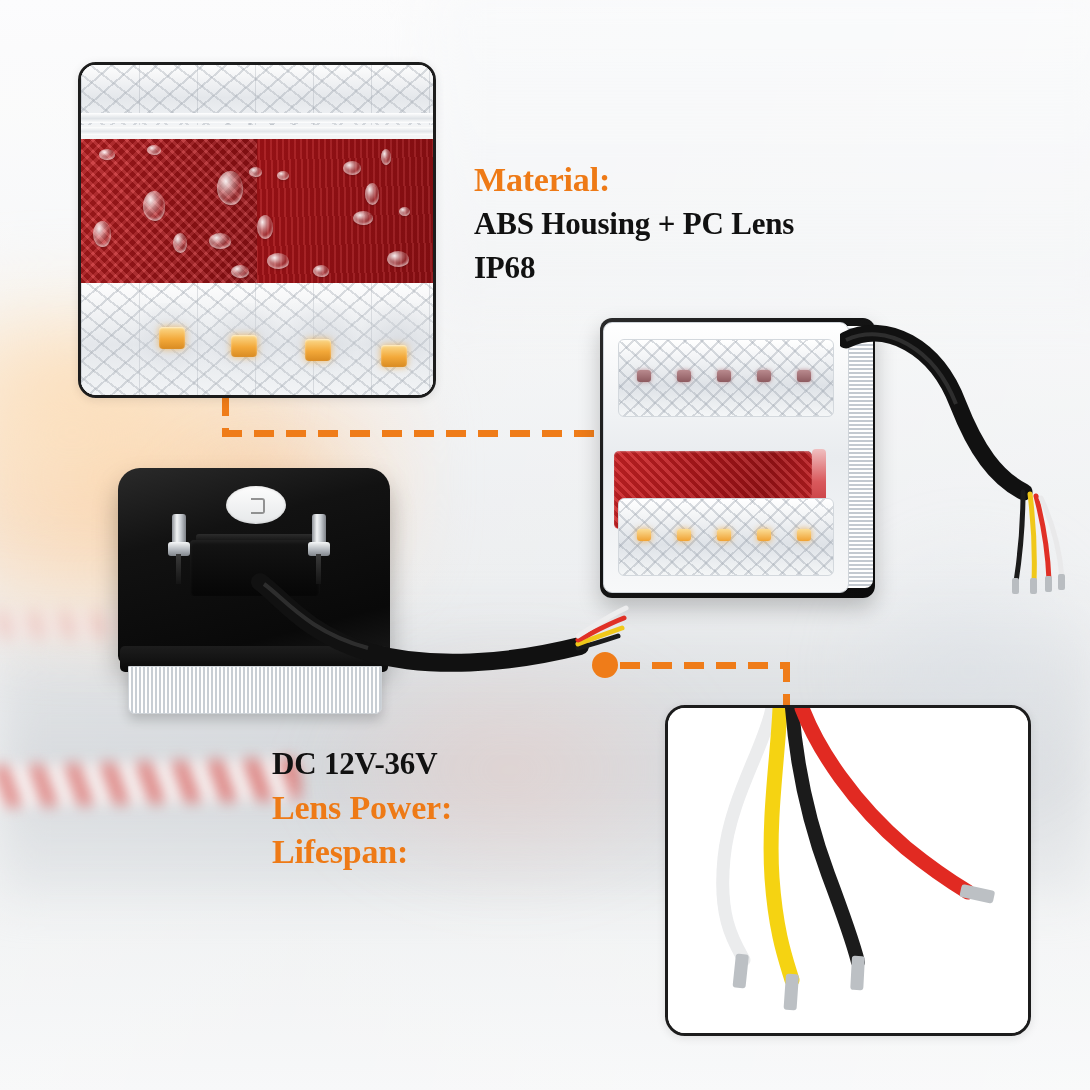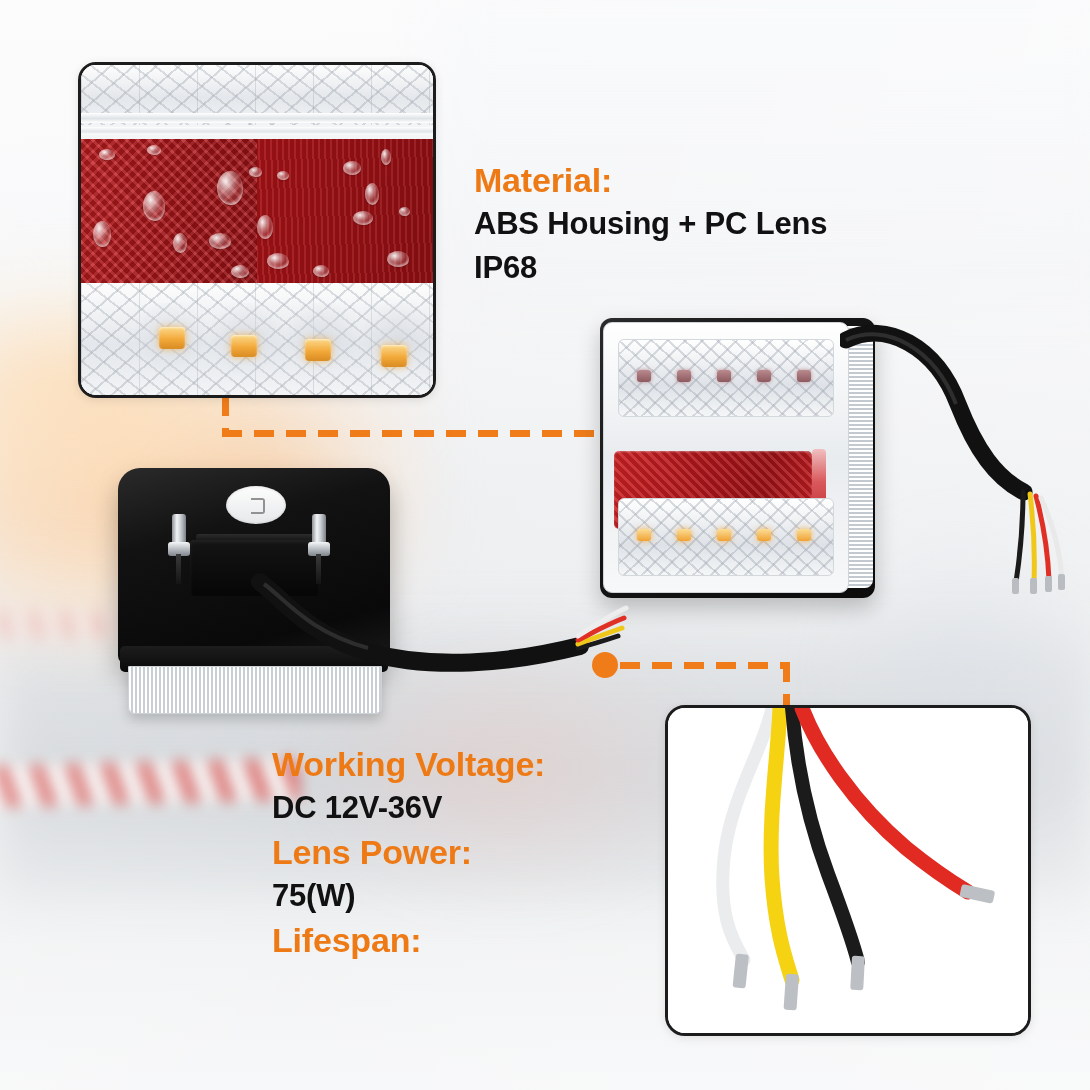--- a/index.html
+++ b/index.html
@@ -164,21 +164,21 @@
     background:linear-gradient(90deg,#8e9298,#f2f4f5 35%,#c9ced3 62%,#7d8187);}
   .bolt-head{position:absolute;left:0;top:28px;width:22px;height:14px;border-radius:3px;
     background:linear-gradient(180deg,#f4f6f7,#aeb3b9 60%,#80858b);}
   .bolt-tail{position:absolute;left:8px;top:40px;width:5px;height:30px;background:linear-gradient(180deg,#3a3a3a,#141414);}
   .recess{position:absolute;left:72px;top:72px;width:130px;height:56px;border-radius:4px;
     background:linear-gradient(180deg,#141414,#060606);box-shadow:inset 0 2px 4px rgba(255,255,255,.07);}
   .recess-lip{position:absolute;left:78px;top:66px;width:118px;height:10px;border-radius:3px;
     background:linear-gradient(180deg,#2c2c2c,#0b0b0b);}
 
   
-  .spec{position:absolute;}
+  .spec{position:absolute;font-family:Liberation Serif, serif;}
   .spec-key{color:#ee7a16;font-weight:bold;font-size:34px;line-height:44px;letter-spacing:-.2px;white-space:nowrap;}
   .spec-val{color:#111111;font-weight:bold;font-size:31px;line-height:44px;letter-spacing:-.2px;white-space:nowrap;}
 
   
   #wire-box{left:665px;top:705px;width:360px;height:325px;border-radius:20px;border-width:3px;}
   .wire-bg{position:absolute;inset:0;background:#ffffff;}
 </style>
 </head>
 <body>
 
@@ -314,24 +314,22 @@
   <svg style="position:absolute;left:250px;top:560px;width:400px;height:160px;" viewBox="0 0 400 160">
     <path d="M10,22 C30,36 56,74 118,92 C180,110 258,104 330,86" stroke="#111111" stroke-width="18" fill="none" stroke-linecap="round"></path>
     <path d="M14,24 C34,38 58,72 118,88" stroke="#3d3d3d" stroke-width="4" fill="none" opacity=".65"></path>
     <path d="M328,88 C344,84 356,80 368,76" stroke="#1b1b1b" stroke-width="5" fill="none" stroke-linecap="round"></path>
     <path d="M328,84 C344,78 358,73 372,68" stroke="#f0c81a" stroke-width="5" fill="none" stroke-linecap="round"></path>
     <path d="M328,80 C344,72 358,64 374,58" stroke="#e03026" stroke-width="5" fill="none" stroke-linecap="round"></path>
     <path d="M328,76 C344,66 358,56 376,48" stroke="#ededee" stroke-width="5" fill="none" stroke-linecap="round"></path>
   </svg>
 
   <div class="spec" style="left:272px;top:742px;">
-    <div class="spec-key">Working Voltage:</div>
     <div class="spec-val">DC 12V-36V</div>
     <div class="spec-key">Lens Power:</div>
-    <div class="spec-val">75(W)</div>
     <div class="spec-key">Lifespan:</div>
   </div>
 
   <div class="detail-box" id="wire-box">
     <div class="wire-bg">
       <svg style="position:absolute;left:0;top:0;width:354px;height:319px;" viewBox="0 0 354 319">
 
         <path d="M104,0 C96,40 62,90 56,150 C50,210 66,234 76,252" stroke="#fdfdfd" stroke-width="13" fill="none" stroke-linecap="round"></path>
         <path d="M104,0 C96,40 62,90 56,150 C50,210 66,234 76,252" stroke="#d7d9dc" stroke-width="13" fill="none" stroke-linecap="round" opacity=".45" style="mix-blend-mode:multiply;"></path>
         <rect x="68" y="246" width="13" height="34" rx="3" fill="#bcc0c4" transform="rotate(6 74 246)"></rect>

